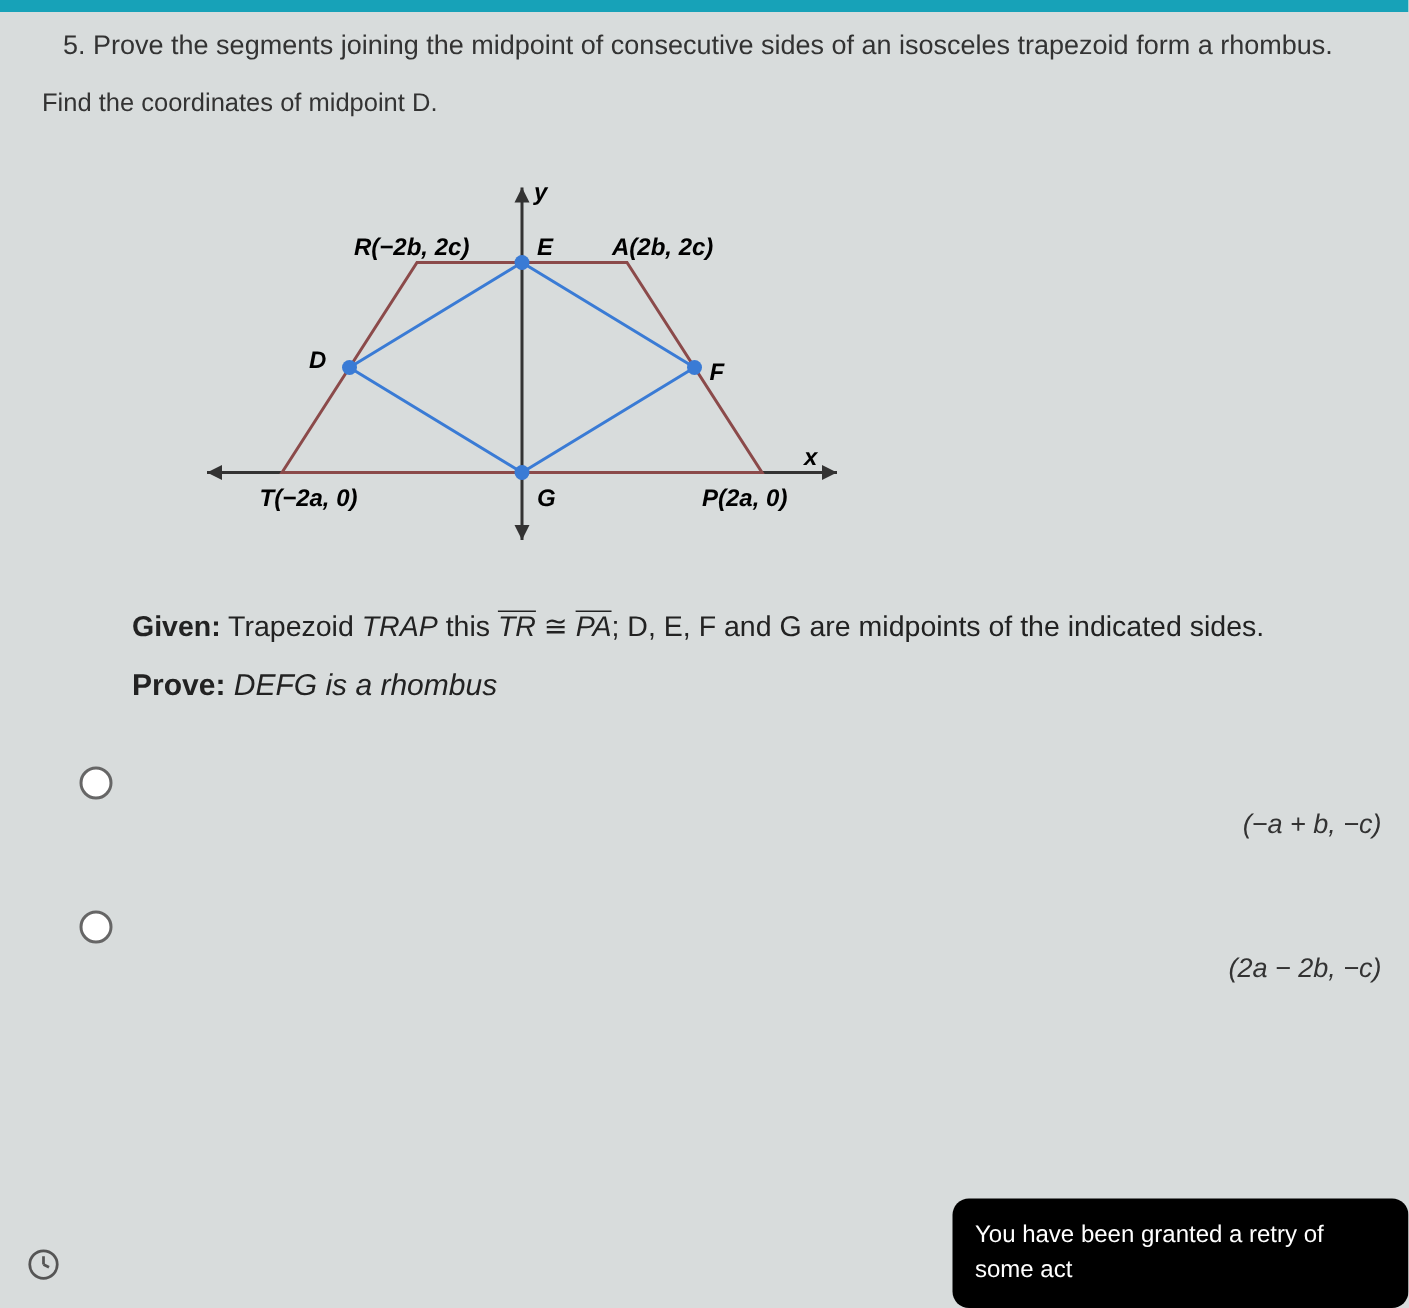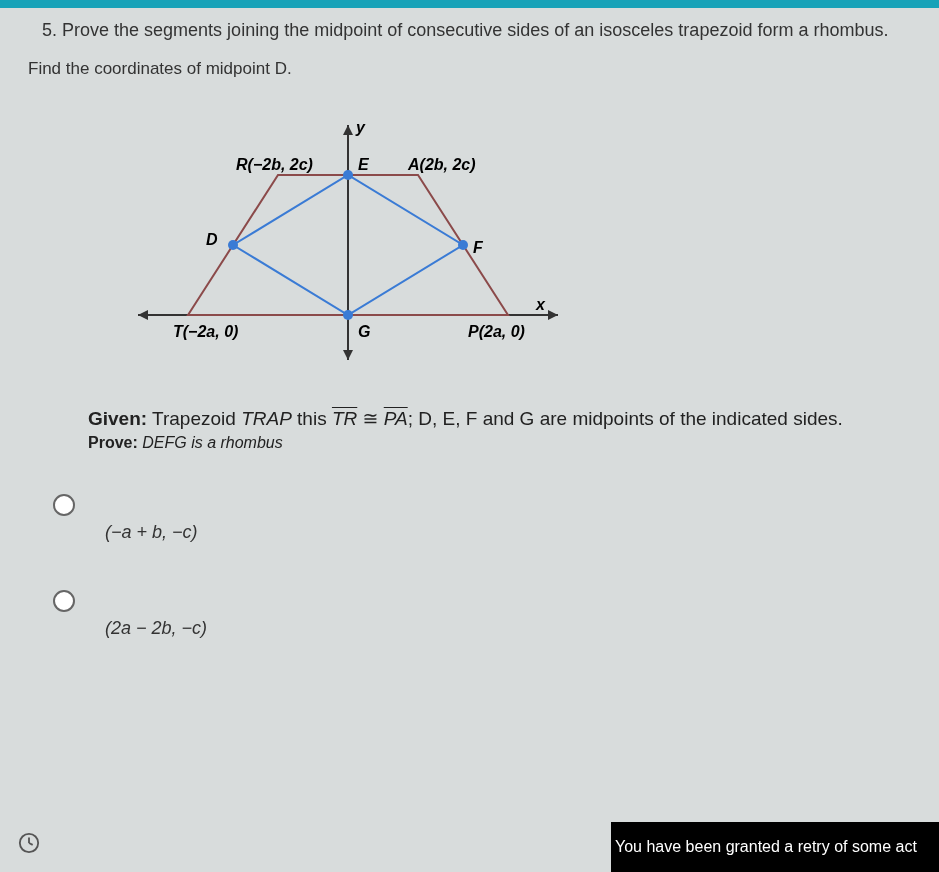--- a/index.html
+++ b/index.html
@@ -41,31 +41,32 @@
     }
     .given-text {
       font-size: 19px;
       color: #222;
       line-height: 1.5;
     }
     .given-text b { font-weight: bold; }
     .given-text i { font-style: italic; text-align: right; }
     .overline { text-decoration: overline; }
     .prove-text {
-      font-size: 16px;
+      font-size: 20px;
       color: #222;
-      margin-top: 0;
+      margin-top: 12px;
     }
     .options {
       margin-left: 35px;
     }
     .option {
       display: flex;
       align-items: flex-start;
       margin-bottom: 45px;
+      justify-content: space-between;
     }
     .radio {
       width: 22px;
       height: 22px;
       border: 2px solid #666;
       border-radius: 50%;
       background: #fff;
       margin-right: 30px;
       margin-top: 2px;
       flex-shrink: 0;
@@ -75,24 +76,25 @@
       color: #333;
       font-style: italic;
       margin-top: 30px;
     }
     .toast {
       position: absolute;
       bottom: 0;
       right: 0;
       background: #000;
       color: #fff;
-      padding: 14px 4px;
+      padding: 14px 15px;
       font-size: 16px;
       line-height: 1.4;
-      width: 328px;
+      width: 304px;
+      border-radius: 11px;
     }
     .clock-icon {
       position: absolute;
       bottom: 18px;
       left: 18px;
       width: 22px;
       height: 22px;
     }
   </style>
 </head>

